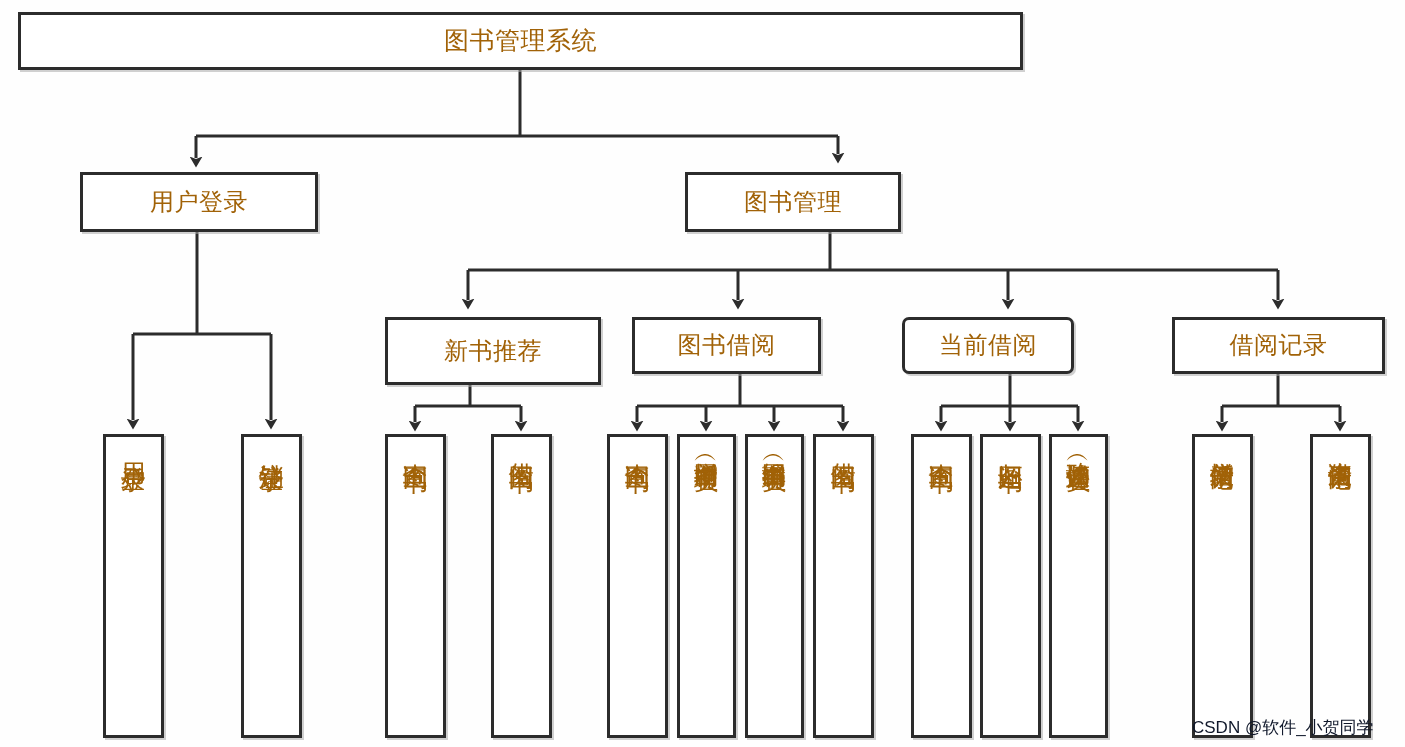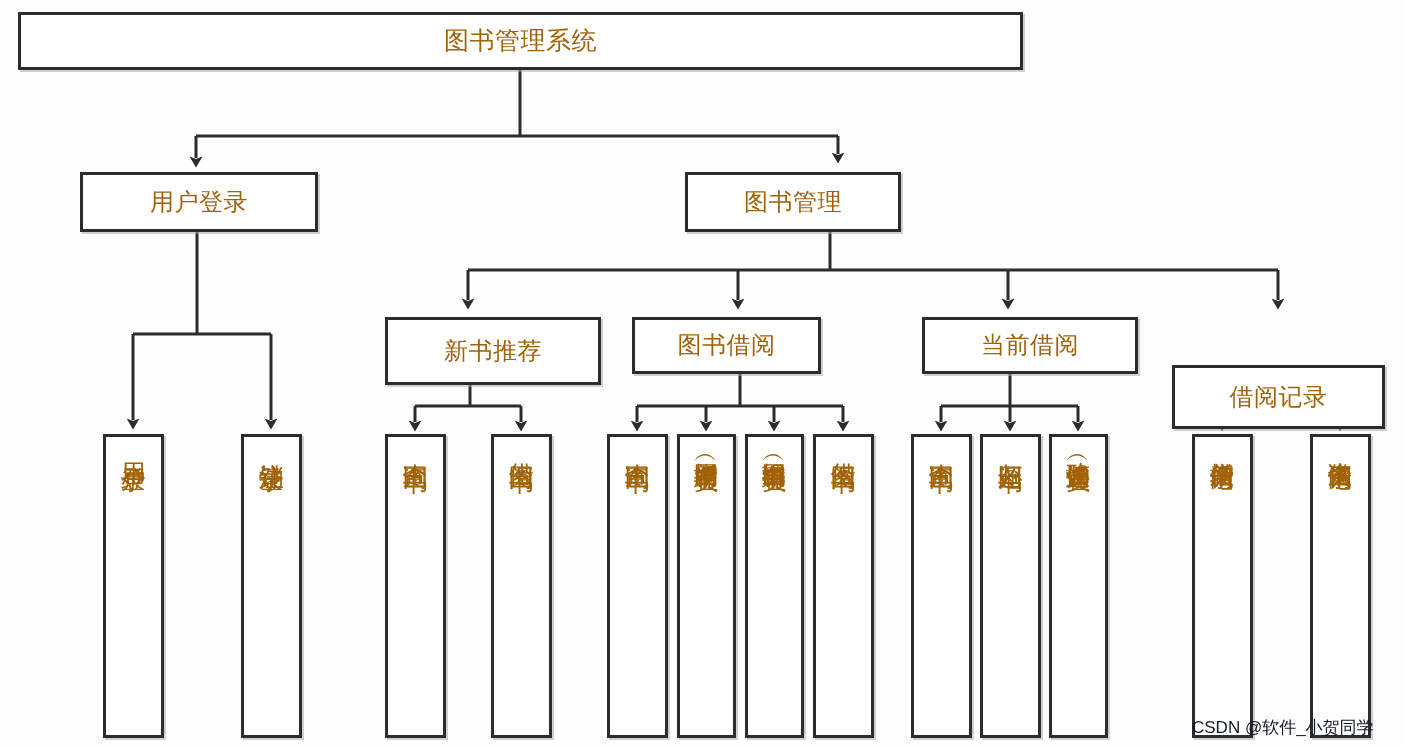--- a/index.html
+++ b/index.html
@@ -138,24 +138,24 @@
   <div class="node horiz" style="left:685px; top:172px; width:216px; height:60px;">
     <span class="label">图书管理</span>
   </div>
 
   <div class="node horiz" style="left:362px; top:317px; width:216px; height:68px;margin-left:23px;">
     <span class="label">新书推荐</span>
   </div>
   <div class="node horiz" style="left:632px; top:317px; width:189px; height:57px;">
     <span class="label">图书借阅</span>
   </div>
-  <div class="node horiz" style="left:922px; top:317px; width:216px; height:57px;">
+  <div class="node horiz" style="left:902px; top:317px; width:172px; height:57px;border-radius:7px;">
     <span class="label">当前借阅</span>
   </div>
-  <div class="node horiz" style="left:1172px; top:317px; width:213px; height:64px;margin-top:48px;">
+  <div class="node horiz" style="left:1172px; top:317px; width:213px; height:57px;">
     <span class="label">借阅记录</span>
   </div>
 
   <div class="node vert" style="left:103px; top:434px; width:61px; height:304px;">
     <span class="label">用户登录</span>
   </div>
   <div class="node vert" style="left:241px; top:434px; width:61px; height:304px;">
     <span class="label">注销登录</span>
   </div>
 

